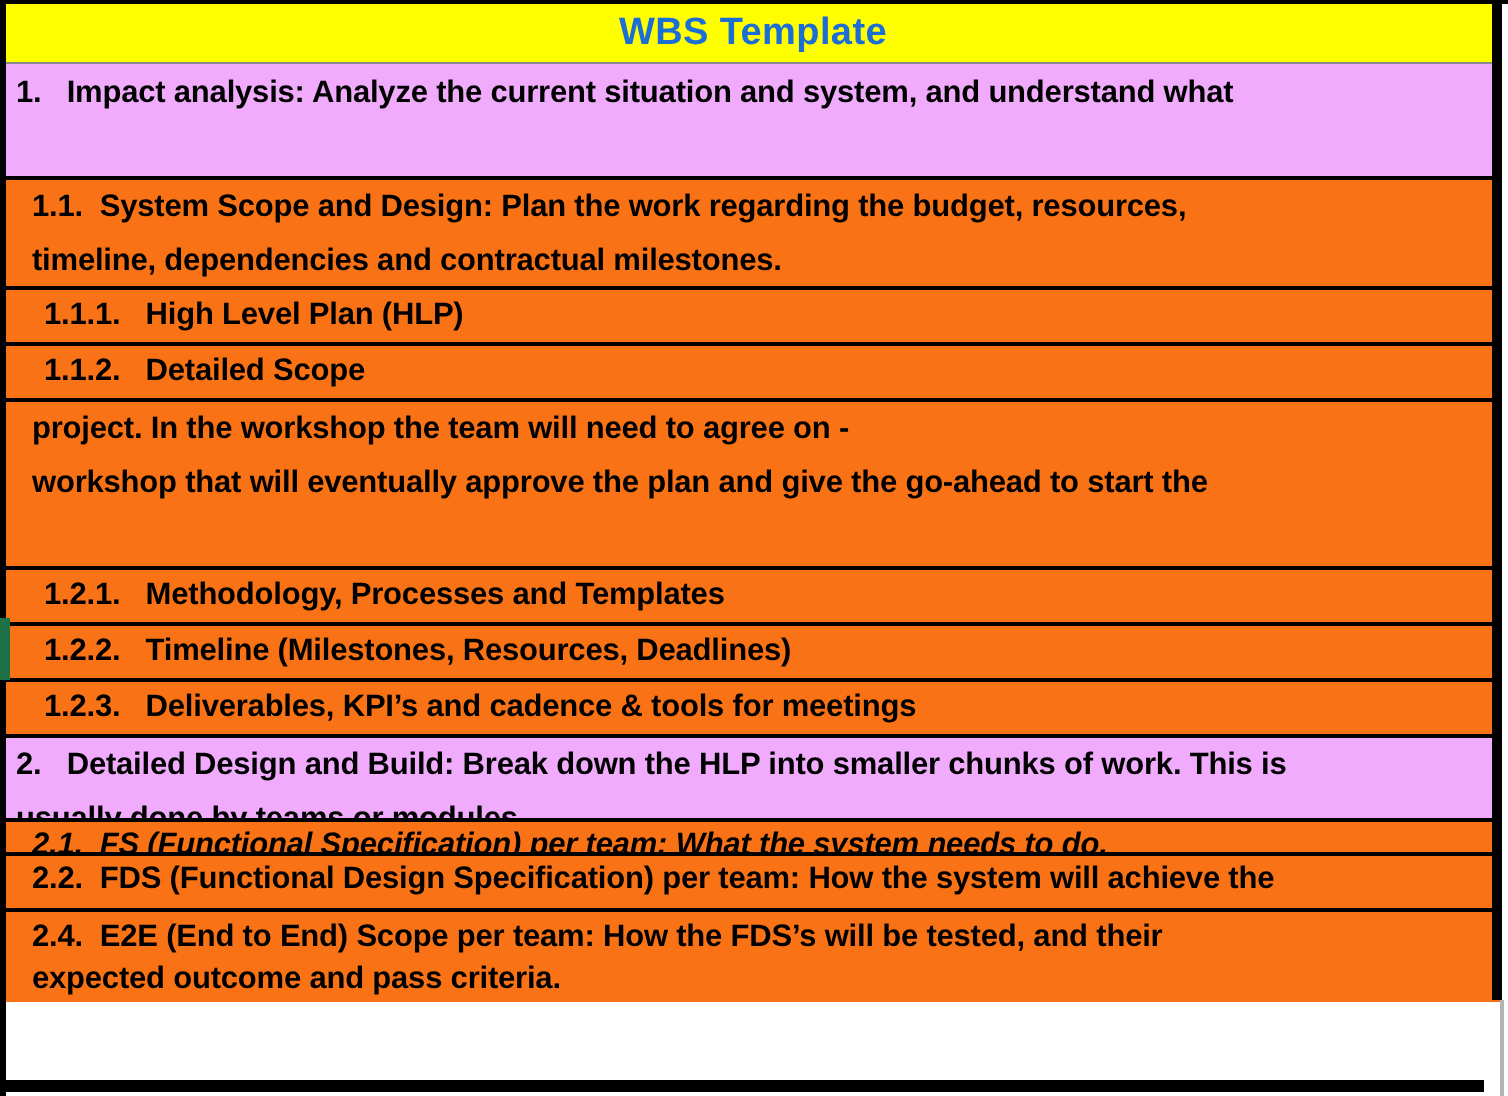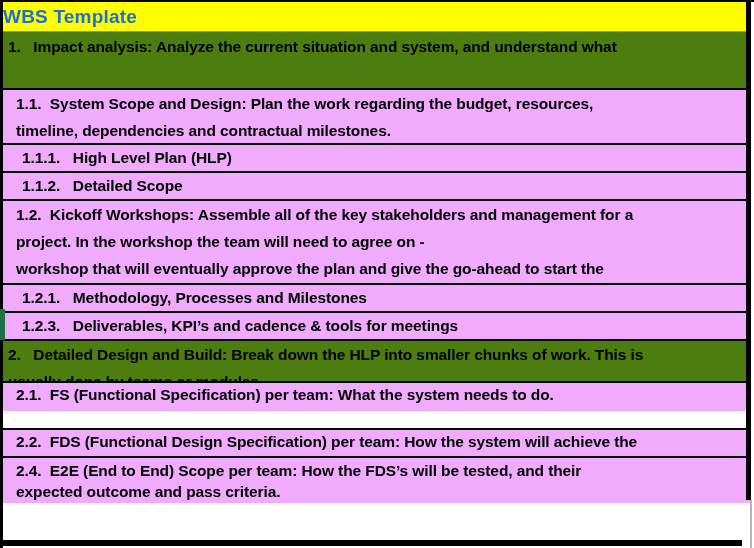--- a/index.html
+++ b/index.html
@@ -19,48 +19,48 @@
   .row-marker{position:absolute;left:0;top:309px;width:5px;height:31px;background:#1E7145;z-index:5;}
 
   #table{
     position:absolute;left:3px;top:2px;width:747px;
     color:#000;
   }
   .header{
     height:30px;box-sizing:border-box;
     background:#FFFF00;
     border-bottom:1px solid #8a8a8a;
-    text-align:left;
+    text-align:center;
     font-weight:700;font-size:19px;line-height:29px;
     color:#1B6ED6;
     letter-spacing:0.2px;
   }
   .row{
     box-sizing:border-box;
     border-top:2px solid #000;
-    background:#f0abfc;
+    background:#f97316;
     font-weight:700;
     font-size:15.5px;
     line-height:27px;
     letter-spacing:-0.1px;
     overflow:hidden;
   }
   .row .tline{white-space:pre;overflow:hidden;}
-  .section{background:#4d7c0f;}
+  .section{background:#f0abfc;}
   .lvl1{padding-left:5px;}
   .lvl2{padding-left:13px;}
   .lvl3{padding-left:19px;}
   
   .row-1{height:56px;border-top:none;padding-top:1px;}
   .row-1-1{height:55px;}
   .row-1-1-1,.row-1-1-2,.row-1-2-1,.row-1-2-2,.row-1-2-3{height:28px;line-height:25px;}
   .row-1-2{height:84px;}
   .row-2{height:42px;}
-  .row-2-1{height:30px;line-height:24px;}
-  .row-2-2,.row-2-3{height:28px;line-height:23px;margin-top:17px;}
+  .row-2-1{height:17px;line-height:24px;font-style:italic;}
+  .row-2-2,.row-2-3{height:28px;line-height:23px;}
   .row-2-4{height:47px;line-height:21px;padding-top:2px;}
 </style>
 </head>
 <body>
 
 <div id="screen">
   <div id="table">
     <div class="header">WBS Template</div>
     <div>
         <div class="row lvl1 row-1 section">
@@ -70,26 +70,28 @@
           <div class="tline">1.1.  System Scope and Design: Plan the work regarding the budget, resources,</div>
           <div class="tline">timeline, dependencies and contractual milestones.</div>
         </div>
         <div class="row lvl3 row-1-1-1">
           <div class="tline">1.1.1.   High Level Plan (HLP)</div>
         </div>
         <div class="row lvl3 row-1-1-2">
           <div class="tline">1.1.2.   Detailed Scope</div>
         </div>
         <div class="row lvl2 row-1-2">
-          <div class="tline">1.2.  Kickoff Workshops: Assemble all of the key stakeholders and management for a</div>
           <div class="tline">project. In the workshop the team will need to agree on -</div>
           <div class="tline">workshop that will eventually approve the plan and give the go-ahead to start the</div>
         </div>
         <div class="row lvl3 row-1-2-1">
-          <div class="tline">1.2.1.   Methodology, Processes and Milestones</div>
+          <div class="tline">1.2.1.   Methodology, Processes and Templates</div>
+        </div>
+        <div class="row lvl3 row-1-2-2">
+          <div class="tline">1.2.2.   Timeline (Milestones, Resources, Deadlines)</div>
         </div>
         <div class="row lvl3 row-1-2-3">
           <div class="tline">1.2.3.   Deliverables, KPI’s and cadence &amp; tools for meetings</div>
         </div>
         <div class="row lvl1 row-2 section">
           <div class="tline">2.   Detailed Design and Build: Break down the HLP into smaller chunks of work. This is</div>
           <div class="tline">usually done by teams or modules.</div>
         </div>
         <div class="row lvl2 row-2-1">
           <div class="tline">2.1.  FS (Functional Specification) per team: What the system needs to do.</div>

